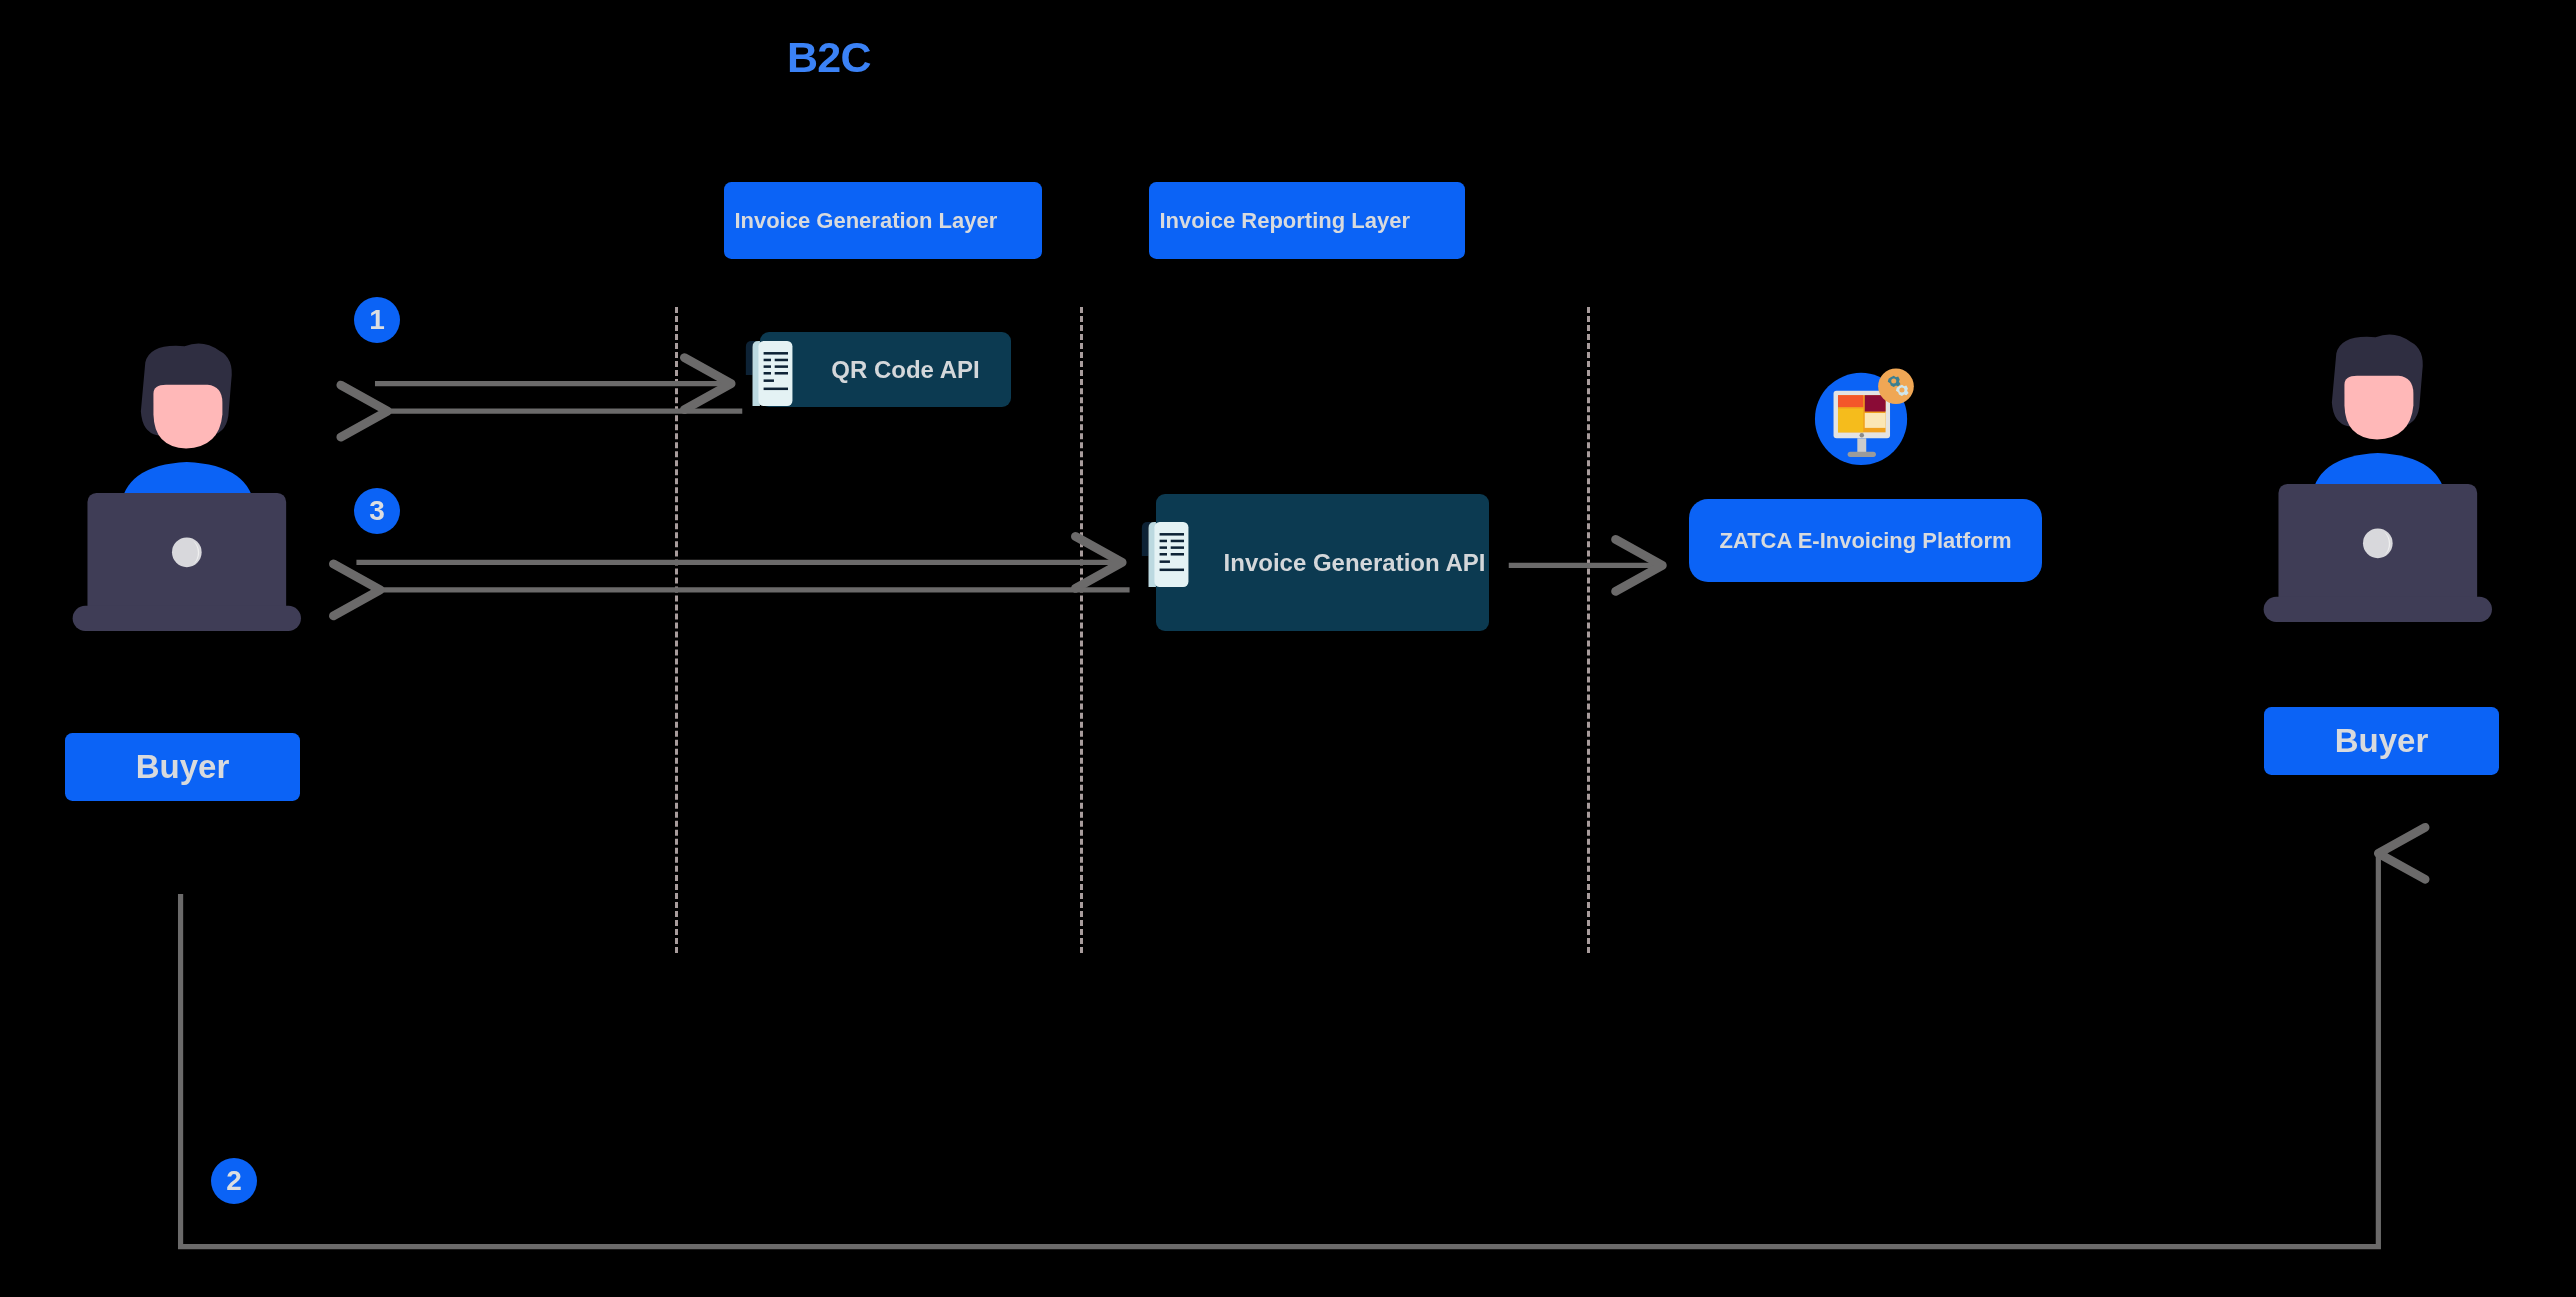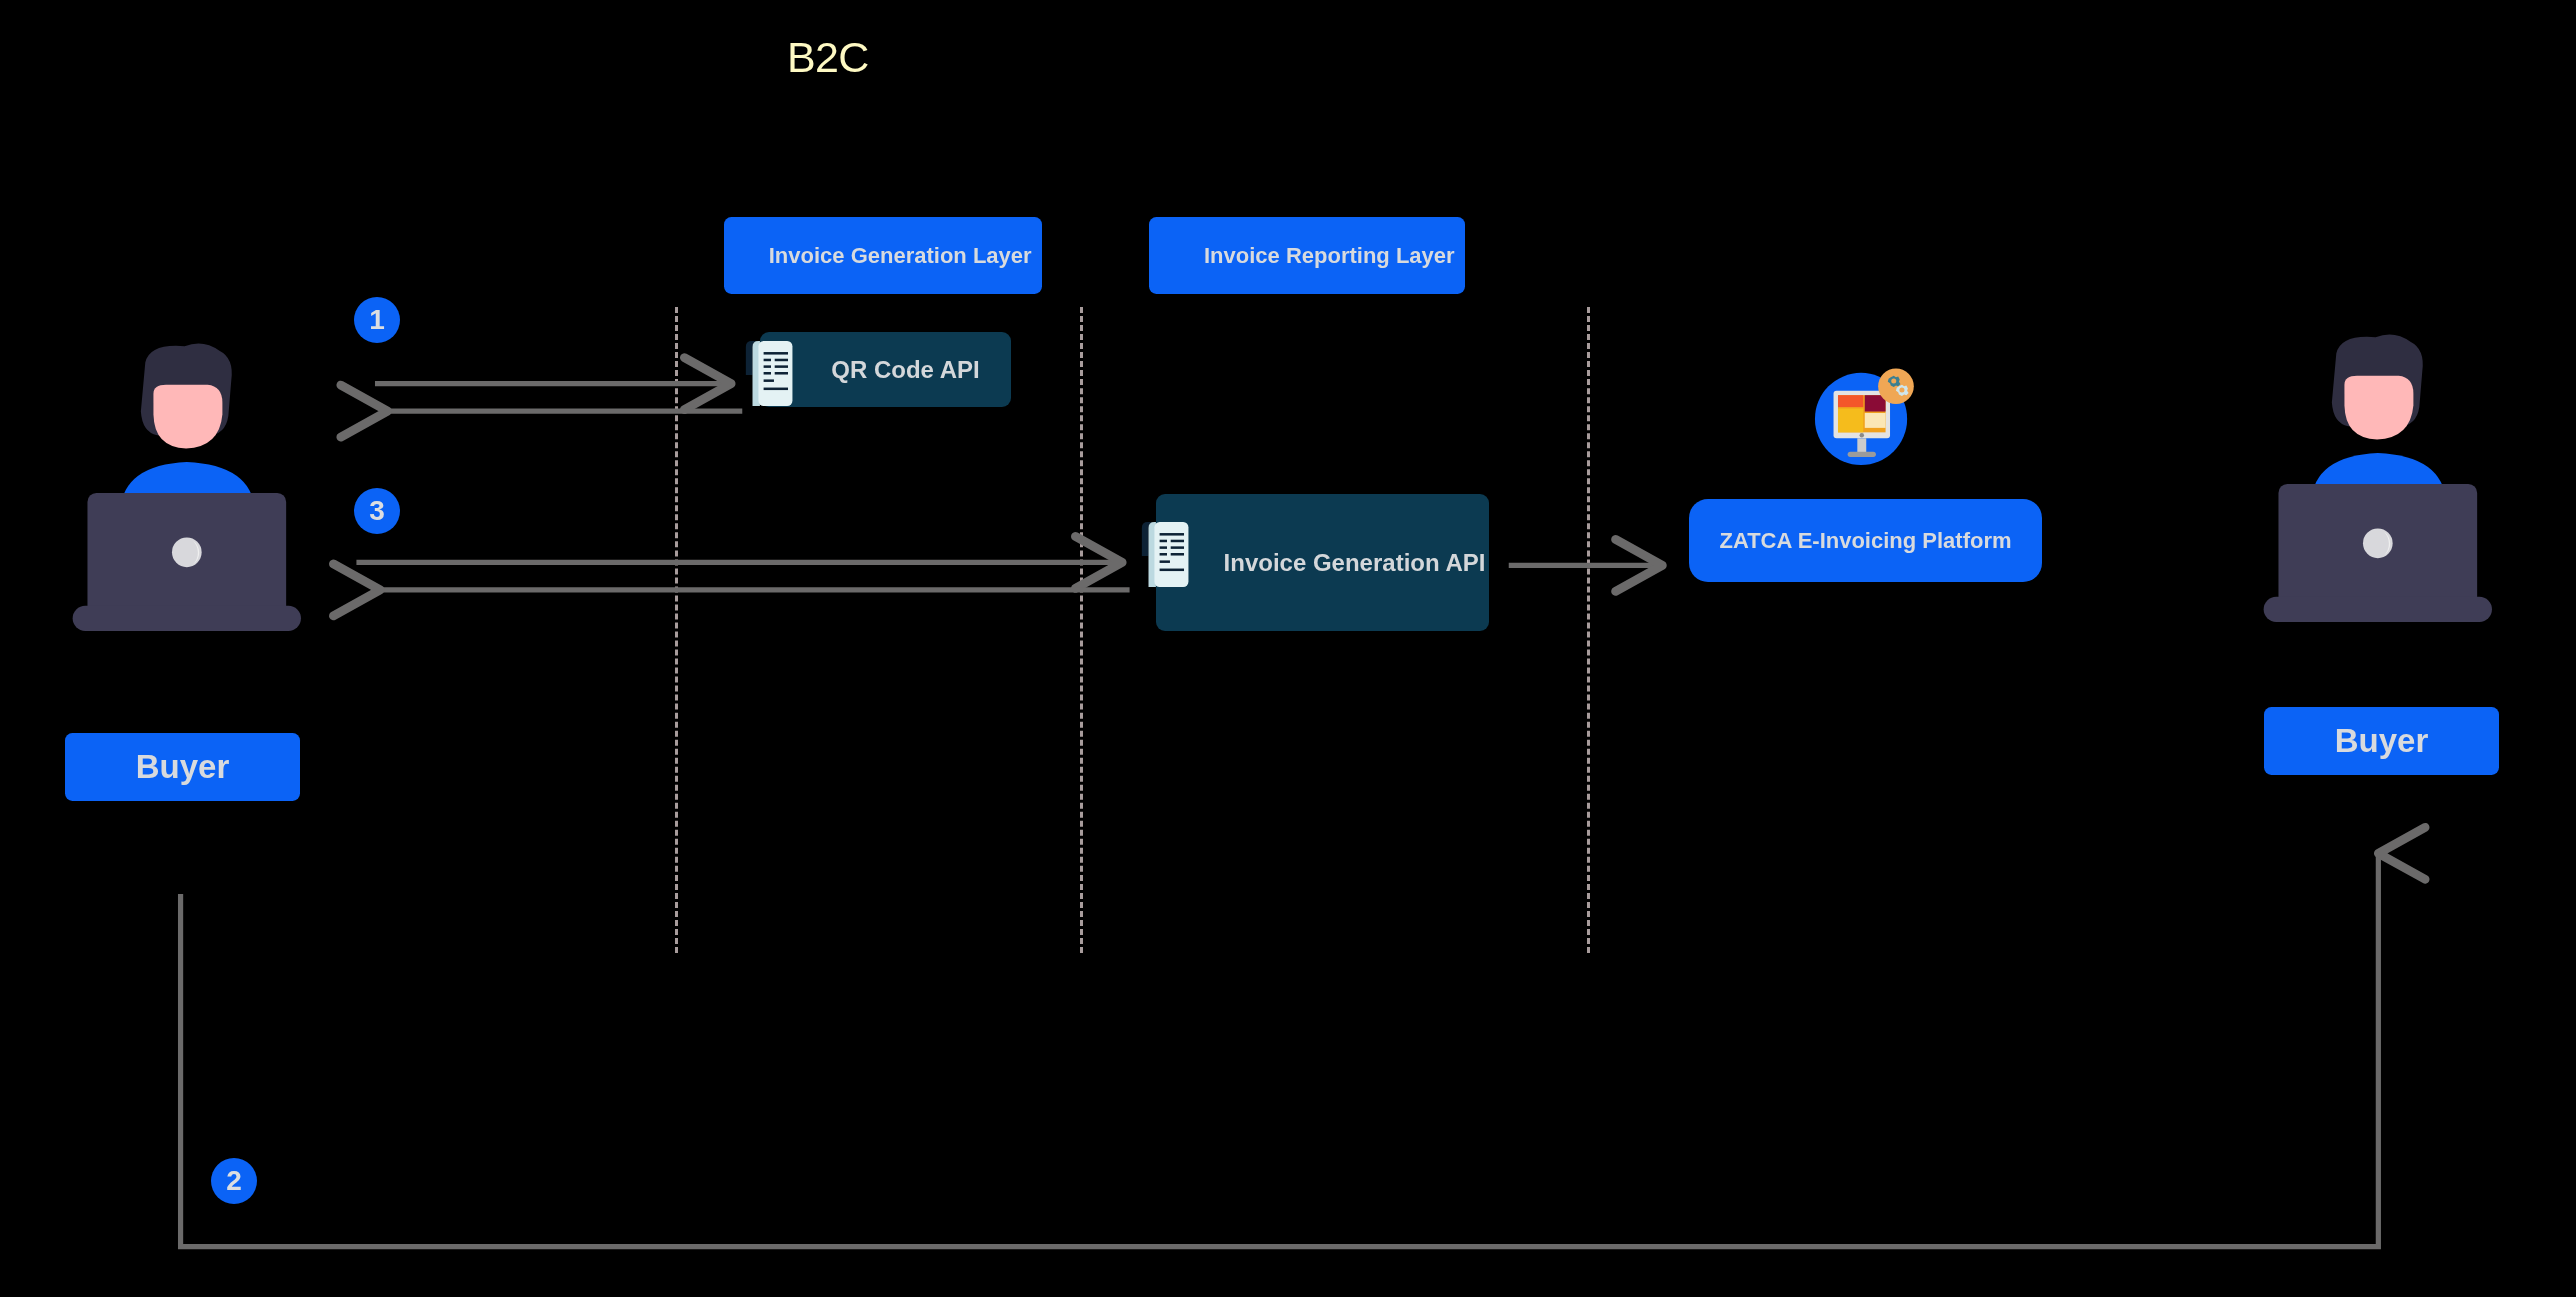--- a/index.html
+++ b/index.html
@@ -17,41 +17,40 @@
     background: #000000;
     overflow: hidden;
   }
 
   
   #b2c-title {
     position: absolute;
     left: 787px;
     top: 33px;
     font-size: 43px;
-    font-weight: normal;
-    color: #fef9c3;
+    font-weight: bold;
+    color: #3b82f6;
     letter-spacing: -0.7px;
   }
 
   
   .layer-box {
     position: absolute;
     background: #0b63f6;
     border-radius: 7.4px;
     color: #d8dadd;
     font-size: 22px;
     font-weight: bold;
     line-height: 36px;
     display: flex;
     align-items: center;
-    justify-content: flex-end;
+    justify-content: flex-start;
     text-align: center;
     padding: 0 10.4px;
     box-sizing: border-box;
-    margin-top: 35px;
   }
   #layer-generation { left: 724px; top: 182px; width: 318px; height: 77px; }
   #layer-reporting  { left: 1149px; top: 182px; width: 316px; height: 77px; }
 
   
   .lane-divider {
     position: absolute;
     top: 307px;
     height: 646px;
     width: 0;

